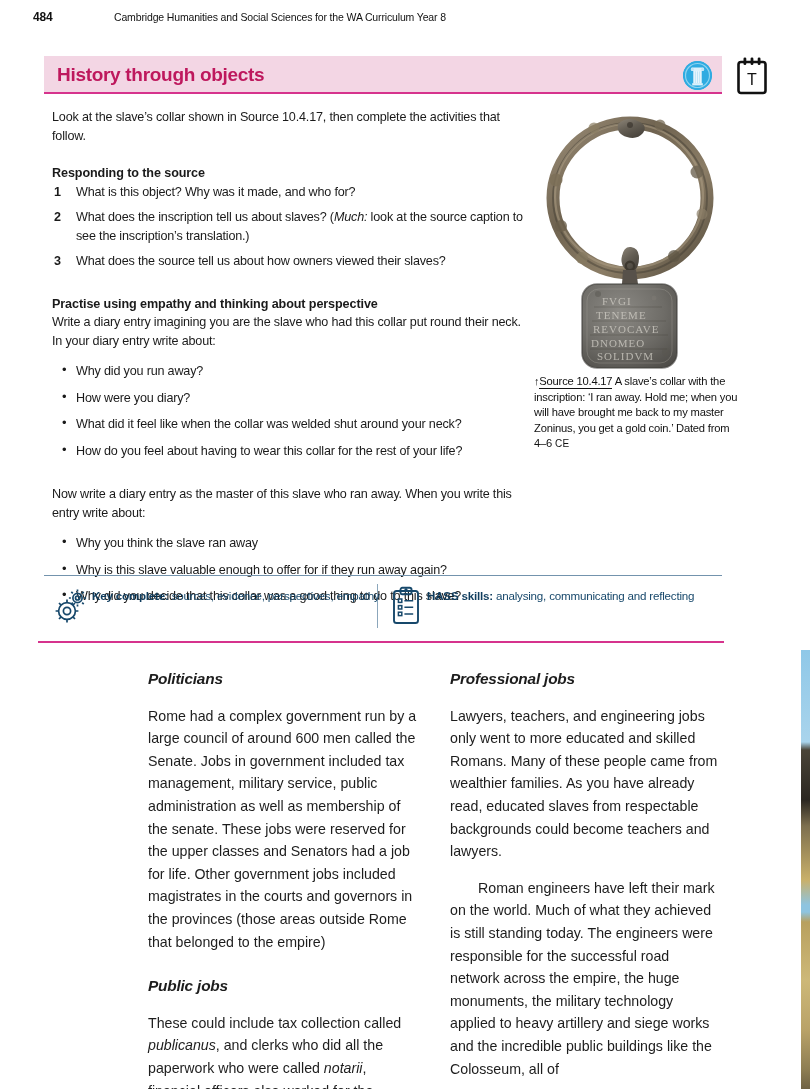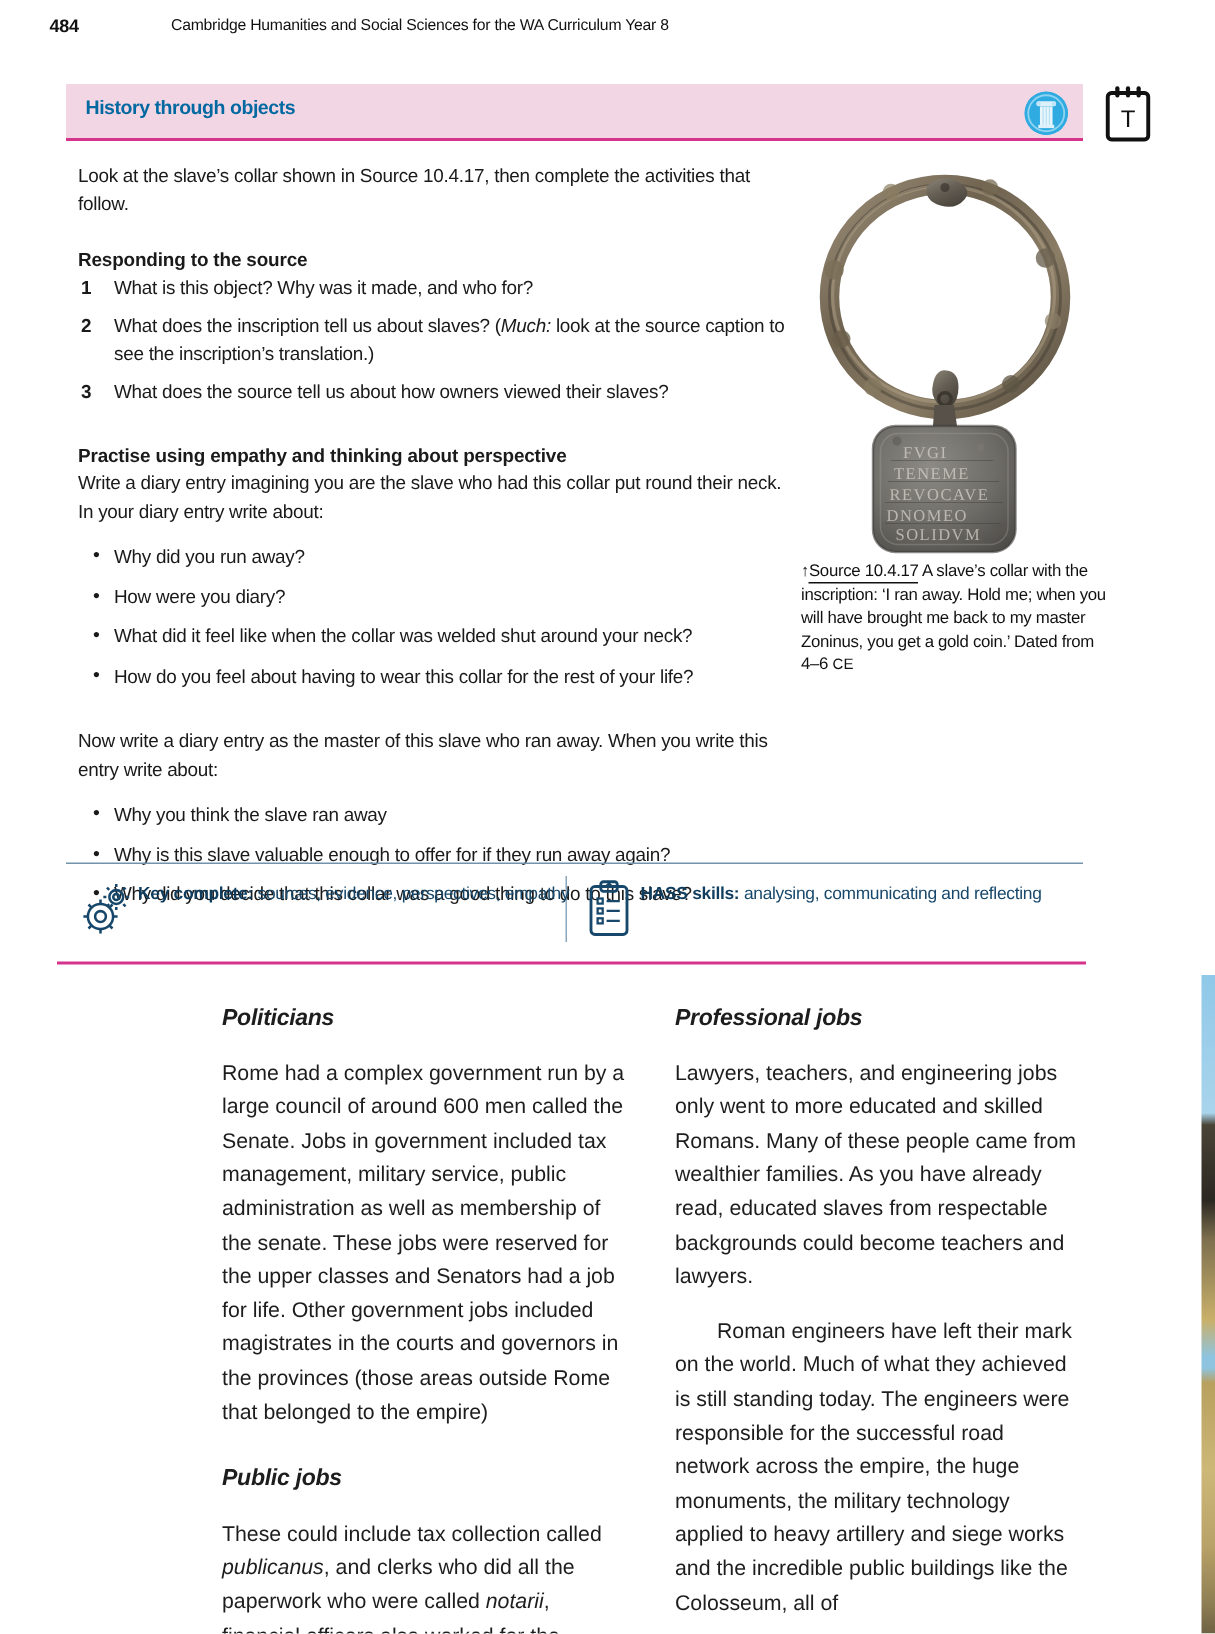--- a/index.html
+++ b/index.html
@@ -51,23 +51,23 @@
     width: 678px;
     height: 38px;
     background: #f3d6e4;
     border-bottom: 2.5px solid #d6338d;
     box-sizing: border-box;
   }
   .feature-header-title {
     position: absolute;
     left: 13px;
     top: 8px;
-    font-size: 13px;
+    font-size: 19px;
     font-weight: bold;
-    color: #0369a1;
+    color: #be185d;
     letter-spacing: -0.3px;
   }
   .pillar-badge {
     position: absolute;
     right: 10px;
     top: 5px;
     width: 29px;
     height: 29px;
     border-radius: 50%;
     background: #2fabe1;

